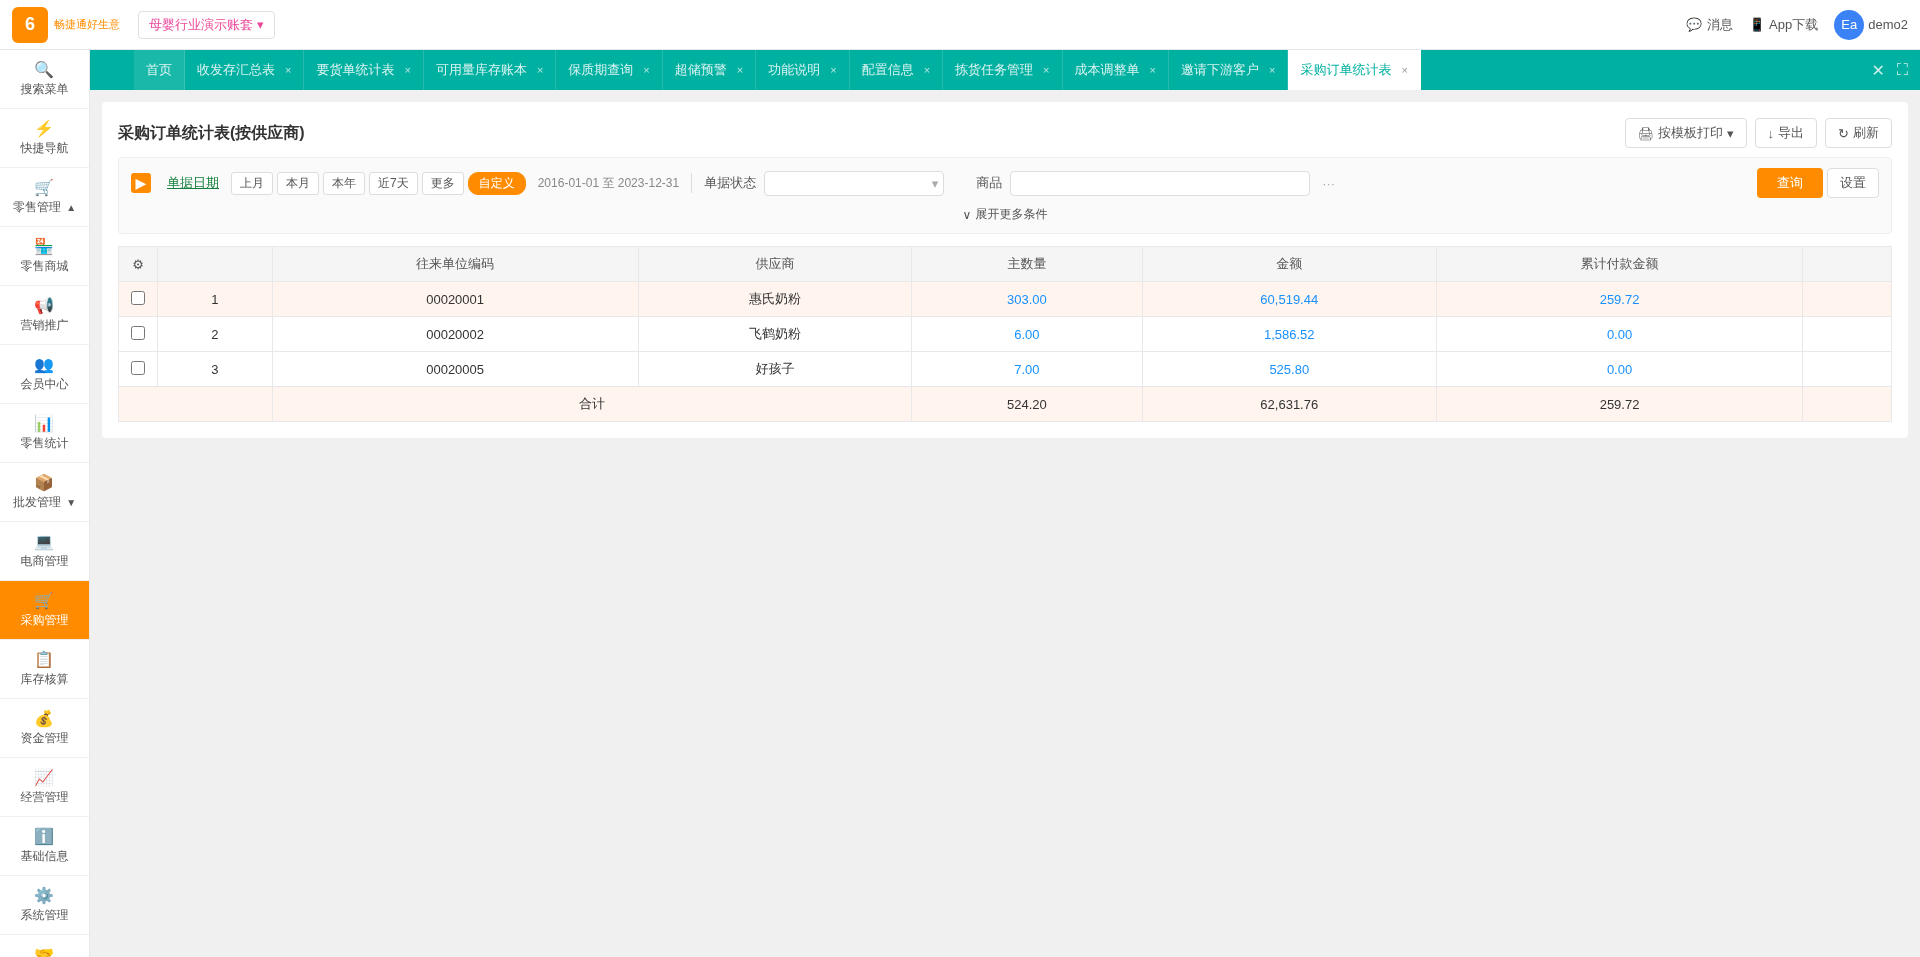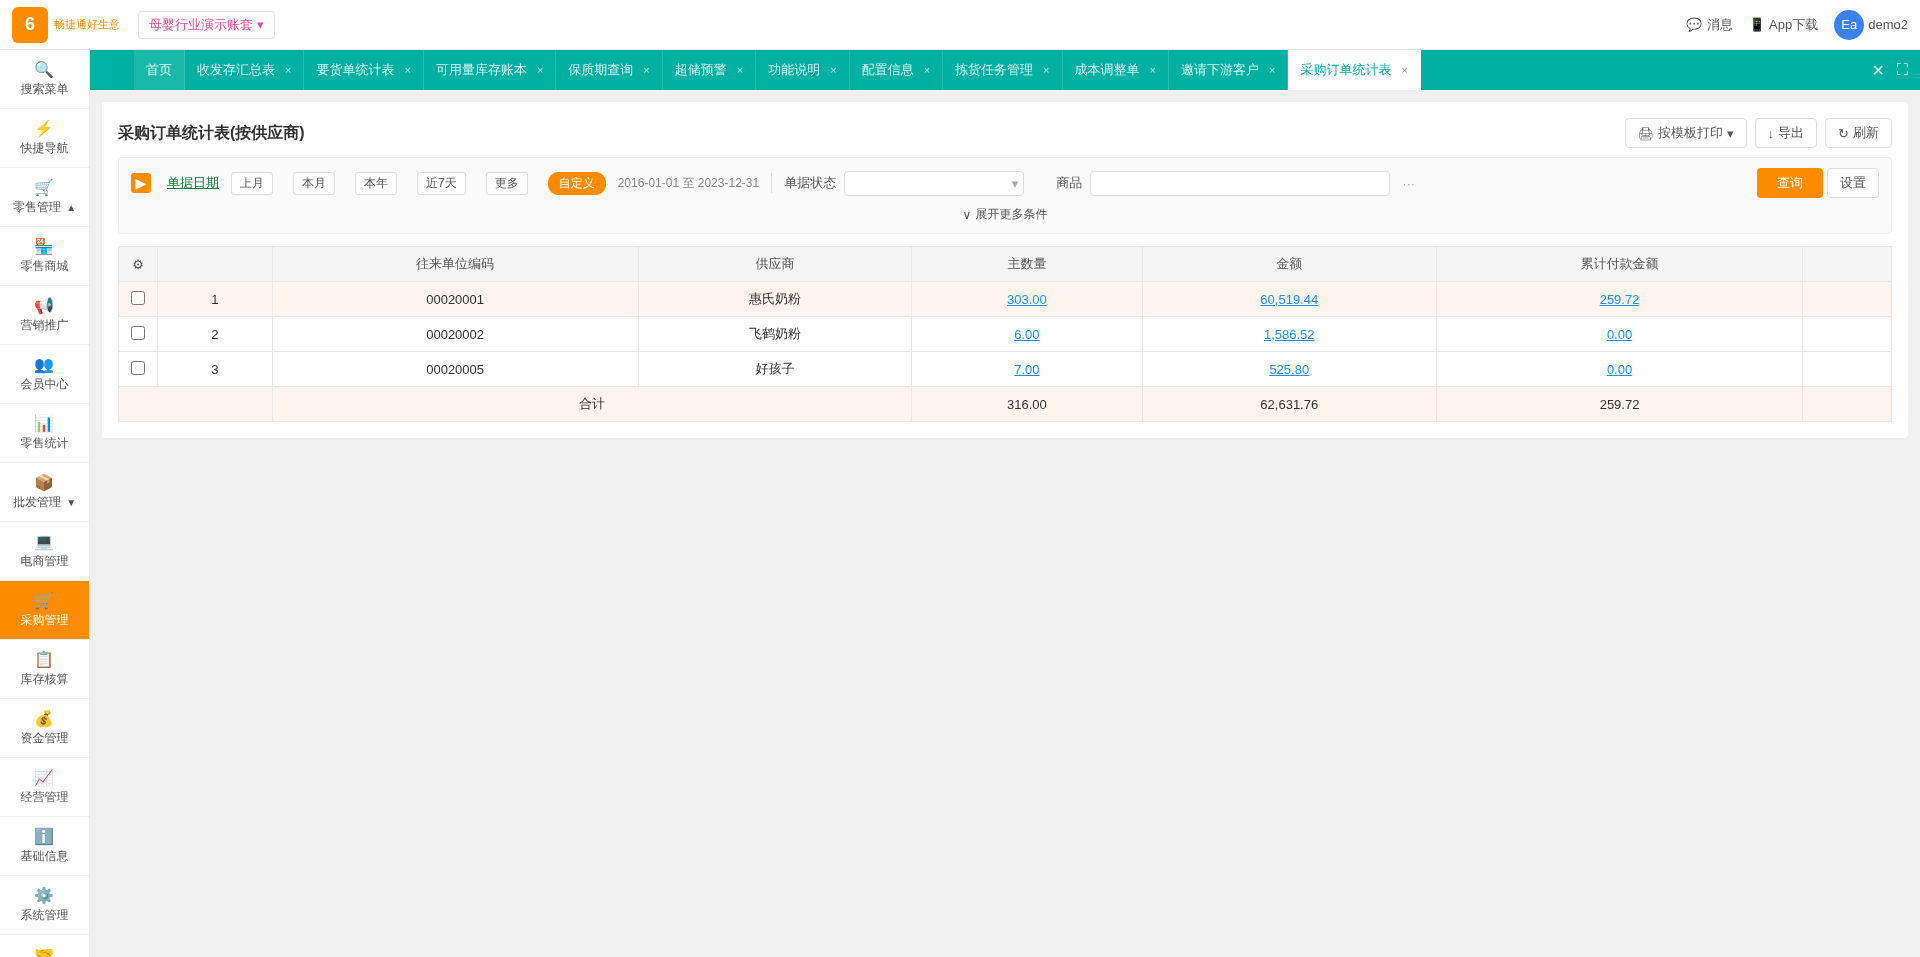--- a/index.html
+++ b/index.html
@@ -44,40 +44,40 @@
     .page-title { font-size: 16px; font-weight: 600; color: #333; }
     .page-actions { display: flex; align-items: center; gap: 8px; }
     .btn-print { display: flex; align-items: center; gap: 4px; padding: 5px 12px; border: 1px solid #ddd; border-radius: 4px; background: #fff; color: #555; font-size: 13px; cursor: pointer; }
     .btn-export { display: flex; align-items: center; gap: 4px; padding: 5px 12px; border: 1px solid #ddd; border-radius: 4px; background: #fff; color: #555; font-size: 13px; cursor: pointer; }
     .btn-refresh { display: flex; align-items: center; gap: 4px; padding: 5px 12px; border: 1px solid #ddd; border-radius: 4px; background: #fff; color: #555; font-size: 13px; cursor: pointer; }
 
     
     .filter-area { background: #fafafa; border: 1px solid #eee; border-radius: 4px; padding: 10px 12px; margin-bottom: 12px; position: relative; }
     .filter-row { display: flex; align-items: center; gap: 12px; flex-wrap: wrap; }
     .filter-label { font-size: 13px; color: #15803d; white-space: nowrap; text-decoration: underline; }
-    .filter-date-btns { display: flex; gap: 20px; }
+    .filter-date-btns { display: flex; gap: 4px; }
     .filter-date-btn { padding: 2px 8px; border: 1px solid #ddd; border-radius: 3px; background: #fff; font-size: 12px; color: #555; cursor: pointer; }
     .filter-date-btn.custom { background: #ff8c00; color: #fff; border-color: #ff8c00; border-radius: 10px; padding: 2px 10px; }
     .filter-date-range { font-size: 12px; color: #888; }
     .filter-divider { width: 1px; height: 20px; background: #ddd; }
     .filter-select-area { display: flex; align-items: center; gap: 8px; }
     .filter-select-label { font-size: 13px; color: #555; white-space: nowrap; }
     .filter-select { border: 1px solid #ddd; border-radius: 4px; padding: 4px 24px 4px 8px; font-size: 13px; color: #555; background: #fff; appearance: none; min-width: 180px; }
     .filter-input { border: 1px solid #ddd; border-radius: 4px; padding: 4px 8px; font-size: 13px; color: #555; background: #fff; min-width: 200px; }
     .btn-search { padding: 5px 20px; background: #ff8c00; border: none; border-radius: 4px; color: #fff; font-size: 13px; cursor: pointer; }
     .btn-settings { padding: 5px 12px; background: #fff; border: 1px solid #ddd; border-radius: 4px; color: #555; font-size: 13px; cursor: pointer; }
     .expand-more-btn { display: flex; align-items: center; gap: 4px; color: #555; font-size: 12px; cursor: pointer; margin: 8px auto 0; width: fit-content; }
     .toggle-btn { width: 20px; height: 20px; background: #ff8c00; border-radius: 3px; display: flex; align-items: center; justify-content: center; color: #fff; font-size: 14px; cursor: pointer; margin-right: 4px; }
 
     
     .data-table { width: 100%; border-collapse: collapse; font-size: 13px; }
     .data-table th { background: #f5f5f5; border: 1px solid #e8e8e8; padding: 8px 12px; text-align: center; color: #555; font-weight: 500; }
     .data-table td { border: 1px solid #e8e8e8; padding: 8px 12px; text-align: center; color: #333; }
     .data-table tr.row-highlight { background: #fff5ee; }
-    .data-table .num-text { color: #1890ff; text-decoration: underline; cursor: pointer; }
+    .data-table .num-text { color: #1890ff; cursor: pointer; }
 
     
     .footer-row { background: #fff5ee; }
     .footer-row td { font-weight: 500; border: 1px solid #e8e8e8; padding: 8px 12px; text-align: center; }
     .settings-col { width: 30px; }
 
     .select-all-checkbox { width: 14px; height: 14px; cursor: pointer; }
   </style>
 </head>
 <body>
@@ -350,21 +350,21 @@
       <td><span class="num-text">7.00</span></td>
       <td><span class="num-text">525.80</span></td>
       <td><span class="num-text">0.00</span></td>
       <td></td>
     </tr>
             </tbody>
           <tfoot>
             <tr class="footer-row">
               <td colspan="2"></td>
               <td colspan="2">合计</td>
-              <td>316.00</td>
+              <td>524.20</td>
               <td>62,631.76</td>
               <td>259.72</td>
               <td></td>
             </tr>
           </tfoot>
         </table>
 
       </div>
     </div>
   </div>

